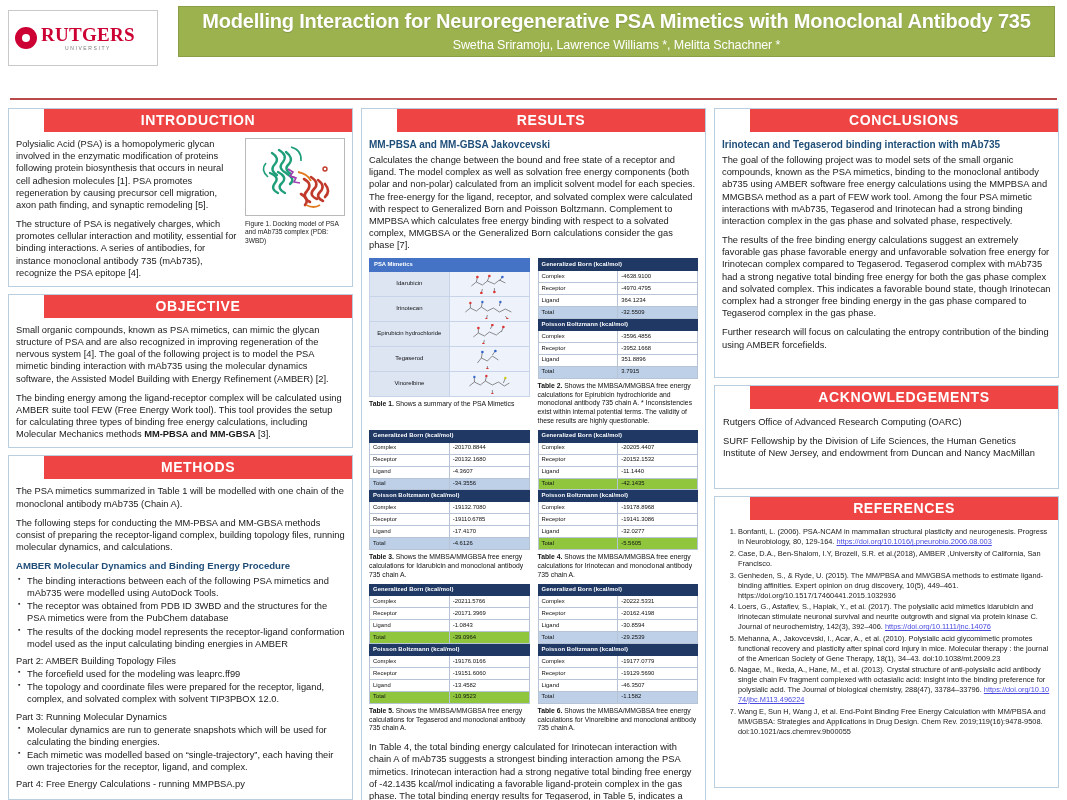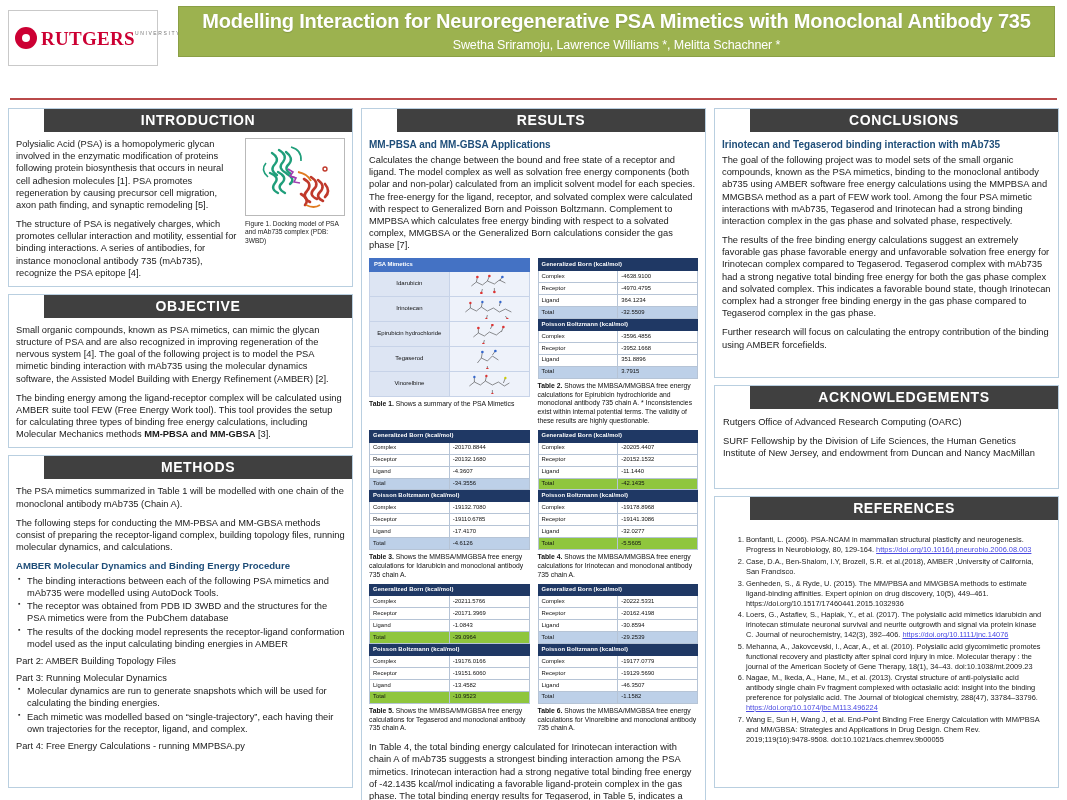--- a/index.html
+++ b/index.html
@@ -22,21 +22,21 @@
   }
   .logo-shield {
     width:22px; height:22px; border-radius:50%;
     background:#cc0033; position:relative; flex:0 0 auto;
   }
   .logo-shield:after{
     content:""; position:absolute; left:50%; top:50%;
     width:8px; height:8px; margin:-4px 0 0 -4px; border-radius:50%;
     background:#fff;
   }
-  .logo-text { display:flex; flex-direction:row; line-height:1; }
+  .logo-text { display:flex; flex-direction:column; line-height:1; }
   .logo-name { font-family:"Liberation Serif", serif; font-size:19px; font-weight:bold; color:#cc0033; letter-spacing:0.3px; }
   .logo-sub { font-size:5px; color:#777; letter-spacing:1.6px; margin-top:2px; text-align:center; }
 
   .title-band {
     flex:1; margin-left:20px; margin-right:4px;
     background:#9cb24f; border:1px solid #8a9f45;
     height:51px; display:flex; flex-direction:column;
     align-items:center; justify-content:center; padding:4px 10px;
   }
   .poster-title {
@@ -49,21 +49,21 @@
     margin-top:6px; letter-spacing:-0.1px;
   }
   .hrule { margin:6px 10px 0 10px; border-top:2px solid #b94a4a; }
 
   
   .columns { display:flex; gap:8px; padding:8px 8px 6px 8px; height:694px; }
   .col { flex:1; display:flex; flex-direction:column; gap:7px; min-width:0; }
 
   .panel { border:1px solid #b9cfe0; background:#fff; }
   .panel-head {
-    background:#404040; color:#fff; text-align:center;
+    background:#ef4444; color:#fff; text-align:center;
     font-size:14px; font-weight:bold; letter-spacing:0.6px;
     padding:3px 0 4px 0;
     margin-left:35px;
   }
   .panel-body { padding:6px 7px 7px 7px; font-size:9.3px; line-height:1.31; }
   .panel-body p { margin:0 0 7px 0; }
   .panel-body p:last-child { margin-bottom:0; }
 
   .subhead { color:#1f4e79; font-weight:bold; font-size:10px; margin:0 0 3px 0; }
   .sub-blue { color:#1f4e79; font-weight:bold; font-size:9.6px; margin:2px 0 2px 0; }
@@ -113,21 +113,21 @@
     border:1px solid #c7d3e8; background:#dde5f3; text-align:center;
     padding:2px; height:23px; vertical-align:middle; font-size:6px; color:#111;
   }
   table.mimetics td.struct { background:#eef2fa; }
   .mol { width:100%; height:20px; display:block; }
 
   .ack-body { padding:7px 8px; font-size:9.3px; line-height:1.32; }
   .ack-body p { margin:0 0 7px 0; }
 
   .refs { padding:7px 8px 6px 8px; font-size:7.4px; line-height:1.33; }
-  .refs ol { margin:8px; padding-left:15px; }
+  .refs ol { margin:0; padding-left:15px; }
   .refs li { margin-bottom:2px; }
   .lnk { color:#4a4ae0; text-decoration:underline; word-break:break-all; }
 
   .grow { flex:1 1 auto; }
 </style>
 </head>
 <body>
 
 <div class="poster">
 
@@ -213,39 +213,43 @@
           <p>The following steps for conducting the MM-PBSA and MM-GBSA methods consist of preparing the receptor-ligand complex, building topology files, running molecular dynamics, and calculations.</p>
           <div class="sub-blue">AMBER Molecular Dynamics and Binding Energy Procedure</div>
 
           <ul class="bullets">
             <li>The binding interactions between each of the following PSA mimetics and mAb735 were modelled using AutoDock Tools.</li>
             <li>The receptor was obtained from PDB ID 3WBD and the structures for the PSA mimetics were from the PubChem database</li>
             <li>The results of the docking model represents the receptor-ligand conformation model used as the input calculating binding energies in AMBER</li>
           </ul>
 
           <div class="part-label">Part 2: AMBER Building Topology Files</div>
+          <ul class="bullets">
+            <li>The forcefield used for the modeling was leaprc.ff99</li>
+            <li>The topology and coordinate files were prepared for the receptor, ligand, complex, and solvated complex with solvent TIP3PBOX 12.0.</li>
+          </ul>
 
           <div class="part-label">Part 3: Running Molecular Dynamics</div>
           <ul class="bullets">
             <li>Molecular dynamics are run to generate snapshots which will be used for calculating the binding energies.</li>
             <li>Each mimetic was modelled based on “single-trajectory”, each having their own trajectories for the receptor, ligand, and complex.</li>
           </ul>
 
           <div class="part-label">Part 4: Free Energy Calculations - running MMPBSA.py</div>
 
         </div>
       </div>
 
     </div>
 
     <div class="col">
       <div class="panel grow">
         <div class="panel-head">RESULTS</div>
         <div class="panel-body">
-          <div class="subhead">MM-PBSA and MM-GBSA Applications</div>
+          <div class="subhead">MM-PBSA and MM-GBSA Jakovcevski</div>
           <p>Calculates the change between the bound and free state of a receptor and ligand. The model complex as well as solvation free energy components (both polar and non-polar) calculated from an implicit solvent model for each species. The free-energy for the ligand, receptor, and solvated complex were calculated with respect to Generalized Born and Poisson Boltzmann. Complement to MMPBSA which calculates free energy binding with respect to a solvated complex, MMGBSA or the Generalized Born calculations consider the gas phase [7].</p>
 
           <div class="tbl-grid">
             <div class="tbl-cell">
               <table class="mimetics">
                 <tbody>
                     <tr>
                       <th colspan="2">PSA Mimetics</th>
                     </tr>
                 <tr>

